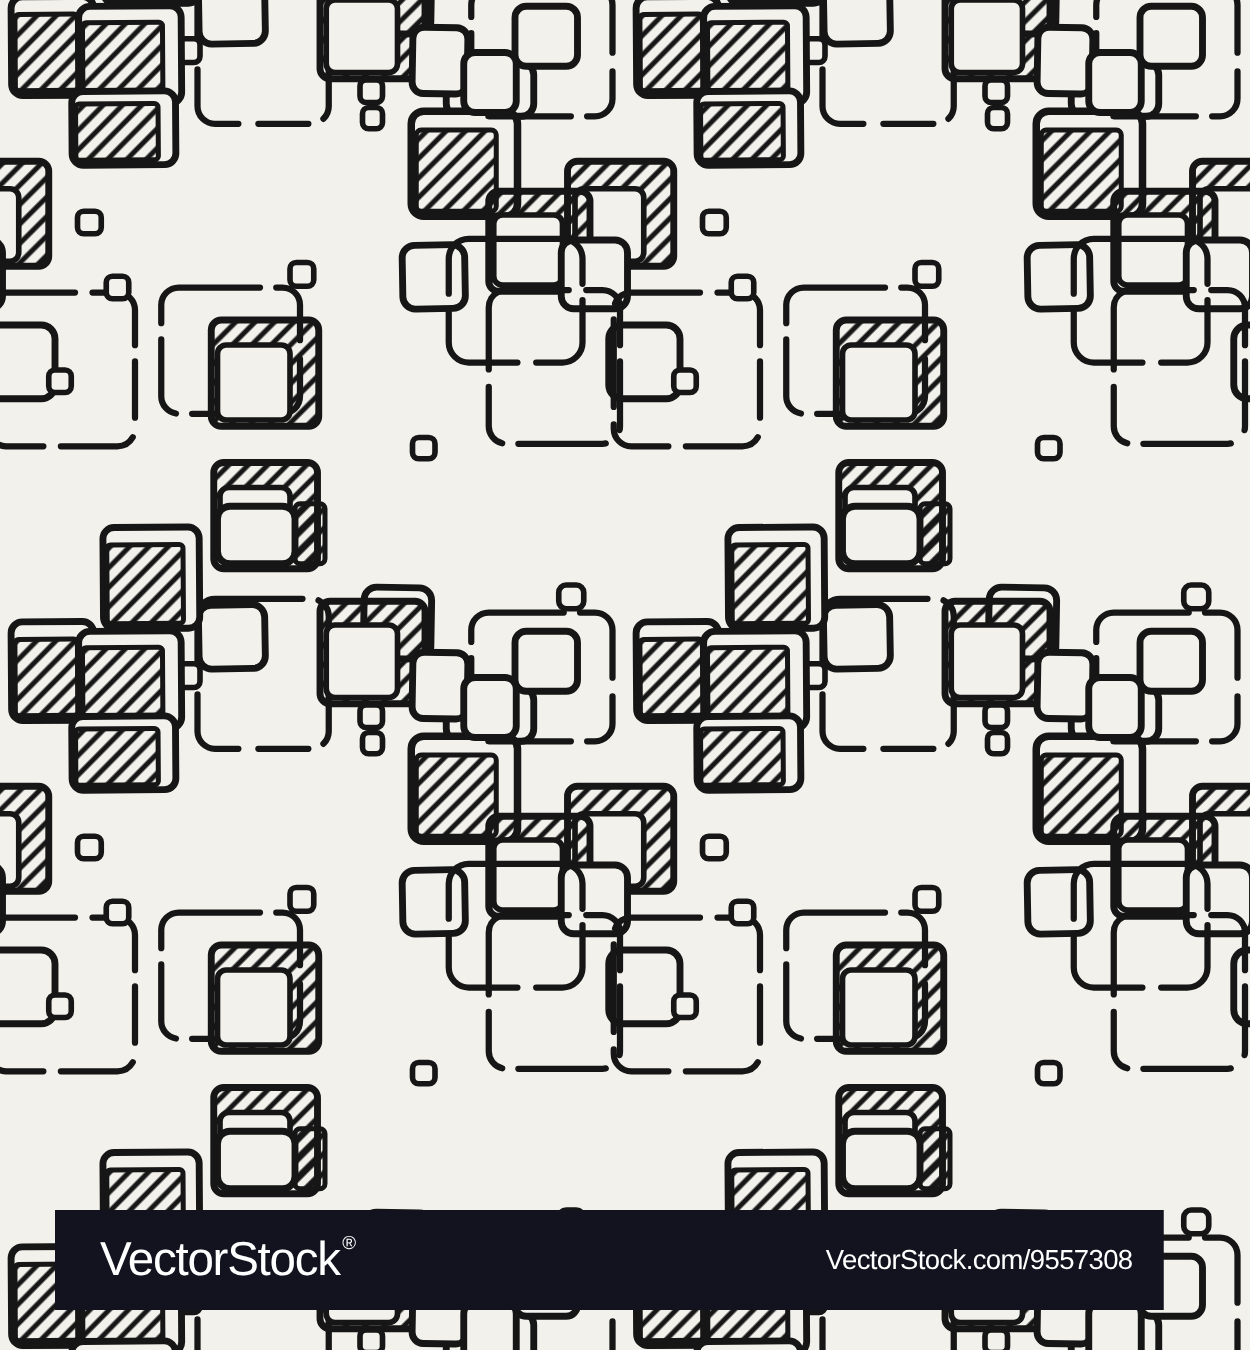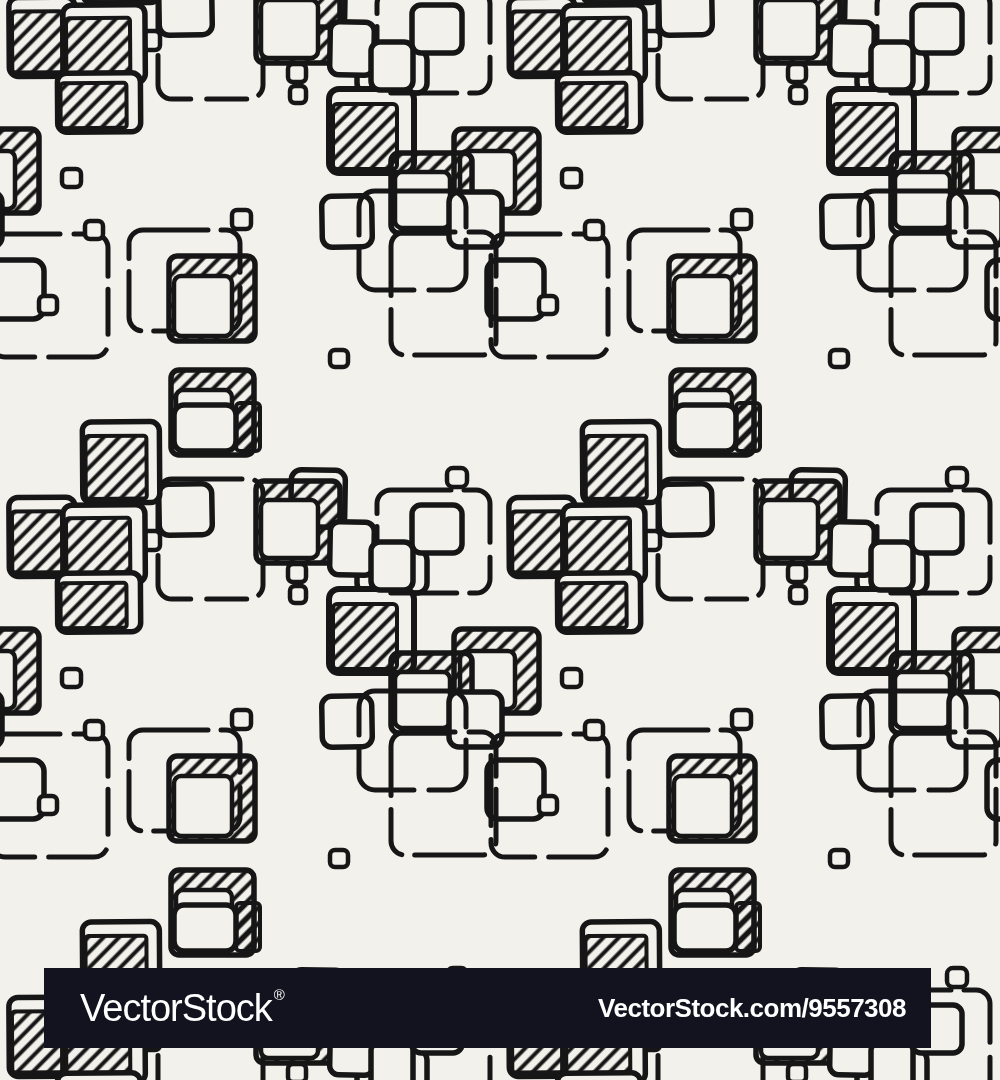--- a/index.html
+++ b/index.html
@@ -29,21 +29,21 @@
     position:absolute;left:0;top:968px;width:887px;height:80px;
     background:var(--bar-bg);
     display:flex;align-items:center;justify-content:space-between;
     padding:0 25px 0 36px;
     margin-left:44px;
   }
   .brand{color:var(--bar-text);font-size:38px;letter-spacing:-1px;line-height:1;display:flex;align-items:flex-start;}
   .brand .light{font-weight:400;}
   .brand .bold{font-weight:400;}
   .brand .reg{font-size:15px;font-weight:400;margin-top:-2px;margin-left:2px;}
-  .ref{color:var(--bar-text);font-size:26px;letter-spacing:-0.5px;font-weight:700;}
+  .ref{color:var(--bar-text);font-size:22px;letter-spacing:-0.5px;font-weight:400;}
 </style>
 </head>
 <body>
 
 <div class="stage">
 
   <svg class="pattern-svg" width="1000" height="1080" viewBox="0 0 1000 1080" xmlns="http://www.w3.org/2000/svg">
     <defs>
       <pattern id="hatch" patternUnits="userSpaceOnUse" width="11" height="11" patternTransform="rotate(-45)">
         <line class="hl" x1="-1" y1="5.5" x2="12" y2="5.5"></line>

